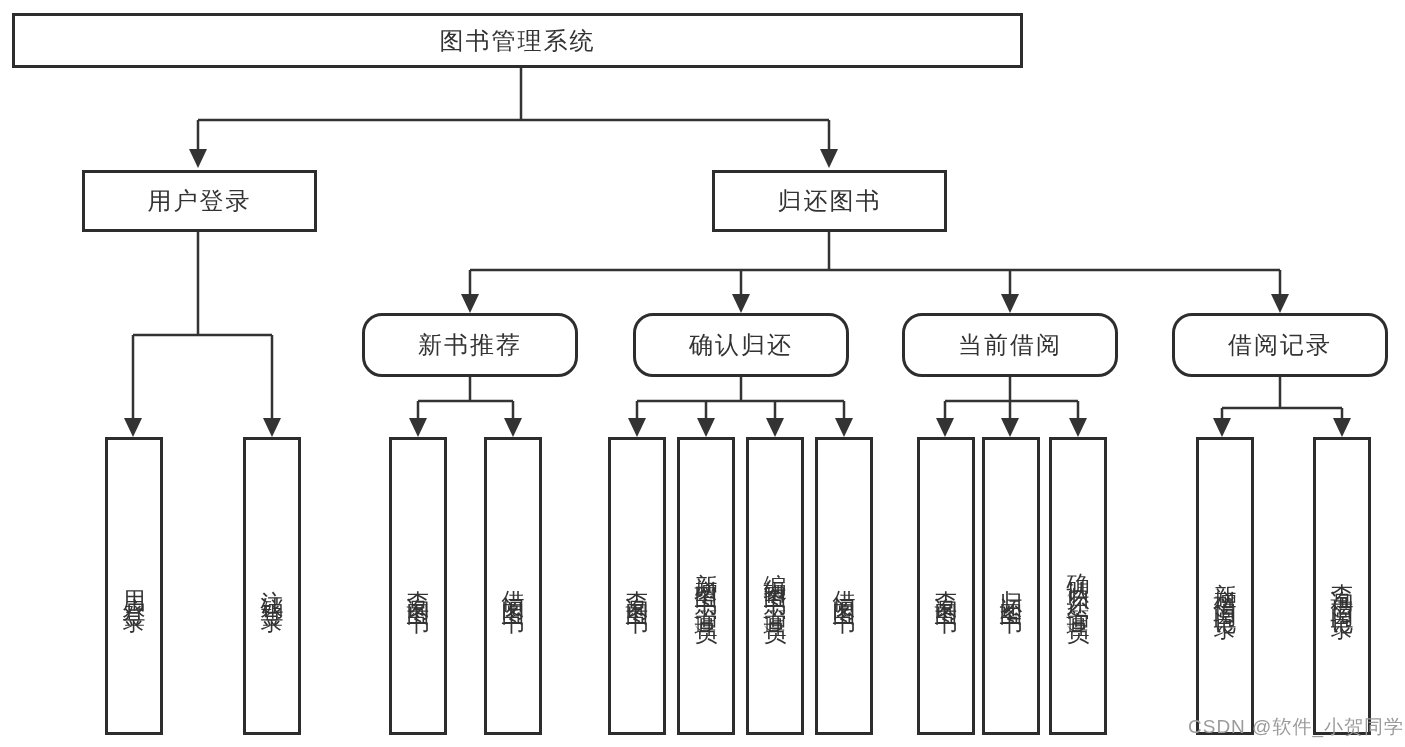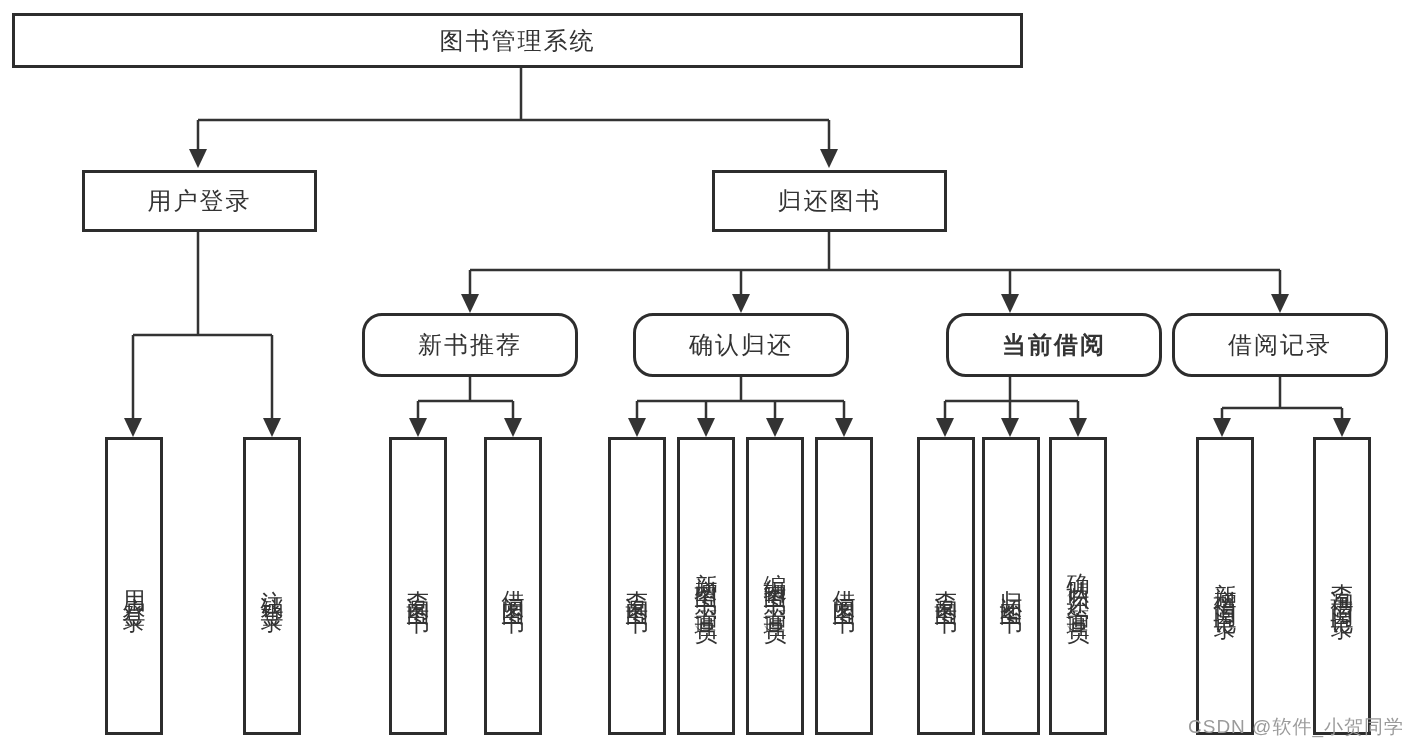--- a/index.html
+++ b/index.html
@@ -84,21 +84,21 @@
   <div class="box lvl2" style="left:712px;">
     <span class="hlabel">归还图书</span>
   </div>
 
   <div class="box lvl3" style="left:362px;">
     <span class="hlabel">新书推荐</span>
   </div>
   <div class="box lvl3" style="left:633px;">
     <span class="hlabel">确认归还</span>
   </div>
-  <div class="box lvl3" style="left:946px;font-weight:bold;">
+  <div class="box lvl3" style="left:902px;">
     <span class="hlabel">当前借阅</span>
   </div>
   <div class="box lvl3" style="left:1172px;align-items:center;">
     <span class="hlabel">借阅记录</span>
   </div>
 
   <div class="box leaf" style="left:105px;">
     <span class="vtext">用户登录</span>
   </div>
   <div class="box leaf" style="left:243px;">

